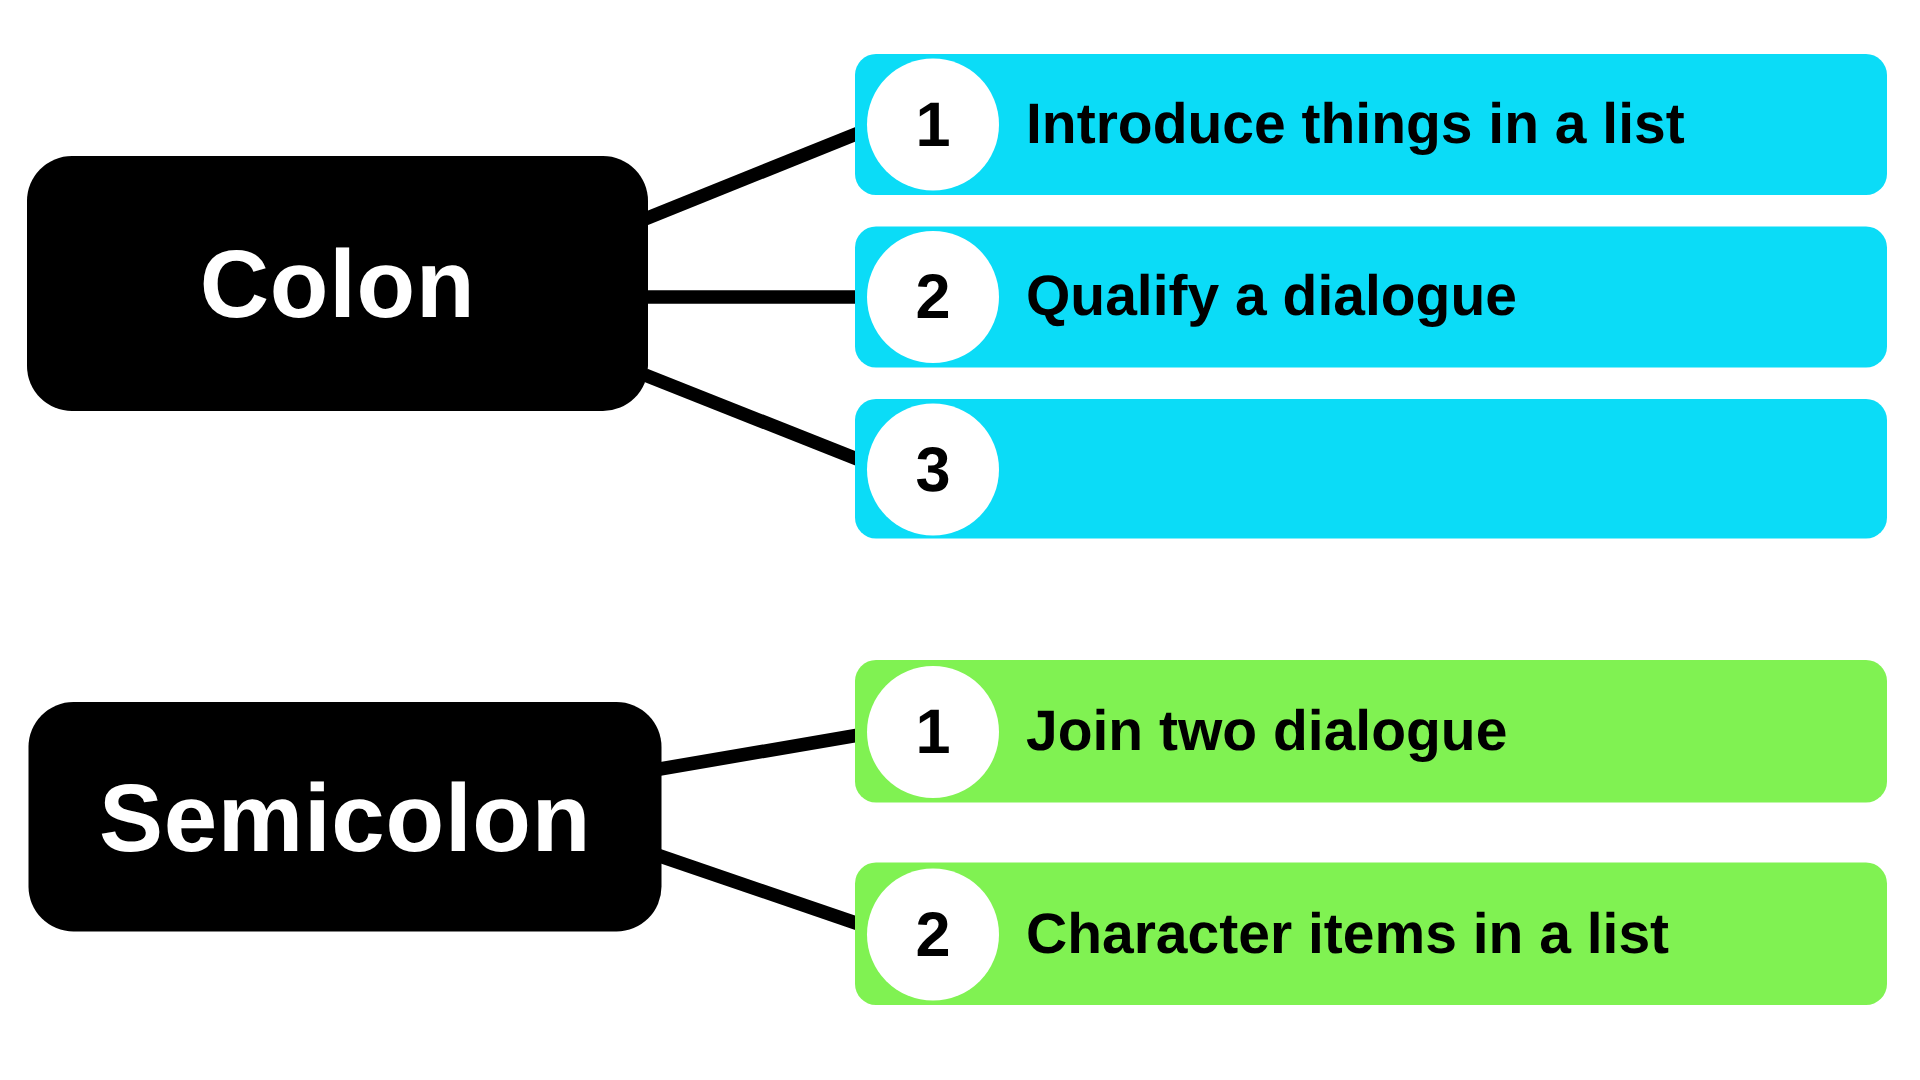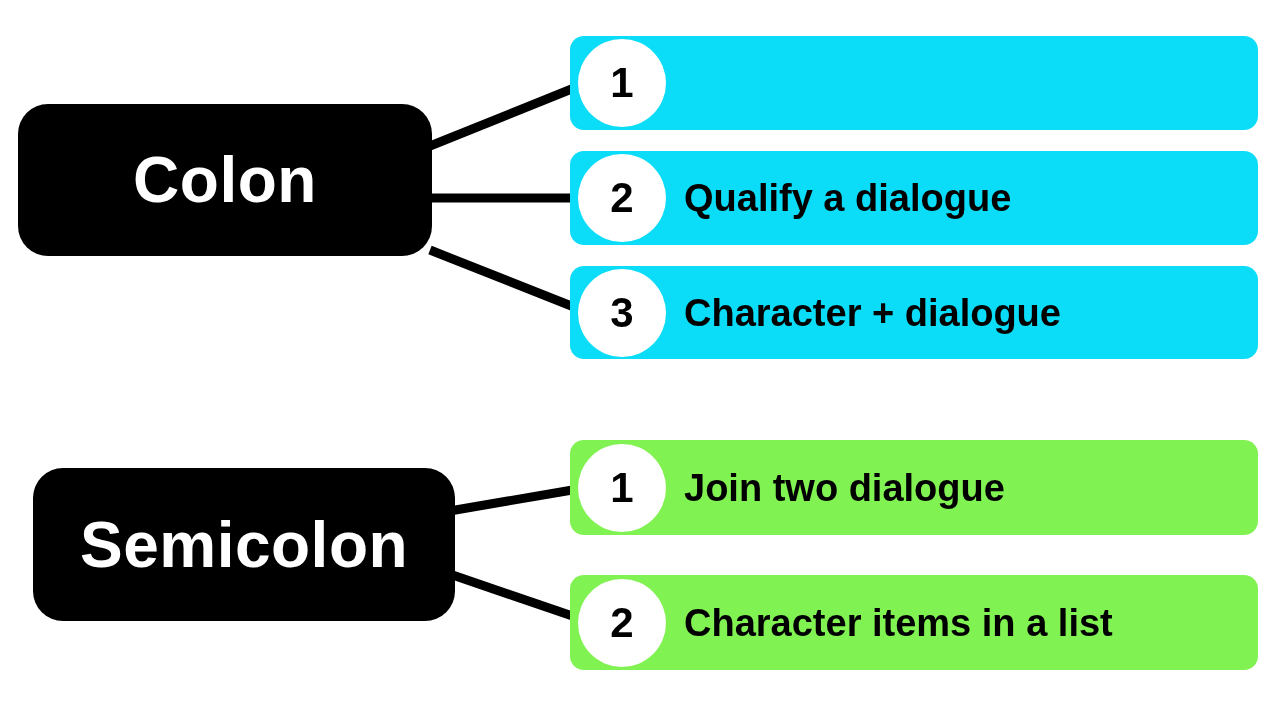--- a/index.html
+++ b/index.html
@@ -48,26 +48,26 @@
     font-weight: bold;
     letter-spacing: 0.5px;
     line-height: 1;
     white-space: nowrap;
   }
 
   #node-colon {
     left: 18px;
     top: 104px;
     width: 414px;
-    height: 152px;
+    height: 170px;
   }
   #node-colon .root-label { font-size: 64px; }
 
   #node-semicolon {
-    left: 33px;
+    left: 19px;
     top: 468px;
     width: 422px;
     height: 153px;
   }
   #node-semicolon .root-label { font-size: 64px; }
 
   
   .branch-bar {
     position: absolute;
     left: 570px;
@@ -130,30 +130,30 @@
       <line x1="438" y1="570" x2="590" y2="622"></line>
     </g>
   </svg>
 
   <div class="root-node" id="node-colon">
     <span class="root-label">Colon</span>
   </div>
 
   <div class="branch-bar cyan" id="bar-colon-1">
     <span class="branch-index">1</span>
+    <span class="branch-text">Introduce things in a list</span>
   </div>
 
   <div class="branch-bar cyan" id="bar-colon-2">
     <span class="branch-index">2</span>
     <span class="branch-text">Qualify a dialogue</span>
   </div>
 
   <div class="branch-bar cyan" id="bar-colon-3">
     <span class="branch-index">3</span>
-    <span class="branch-text">Character + dialogue</span>
   </div>
 
   <div class="root-node" id="node-semicolon">
     <span class="root-label">Semicolon</span>
   </div>
 
   <div class="branch-bar green" id="bar-semicolon-1">
     <span class="branch-index">1</span>
     <span class="branch-text">Join two dialogue</span>
   </div>

